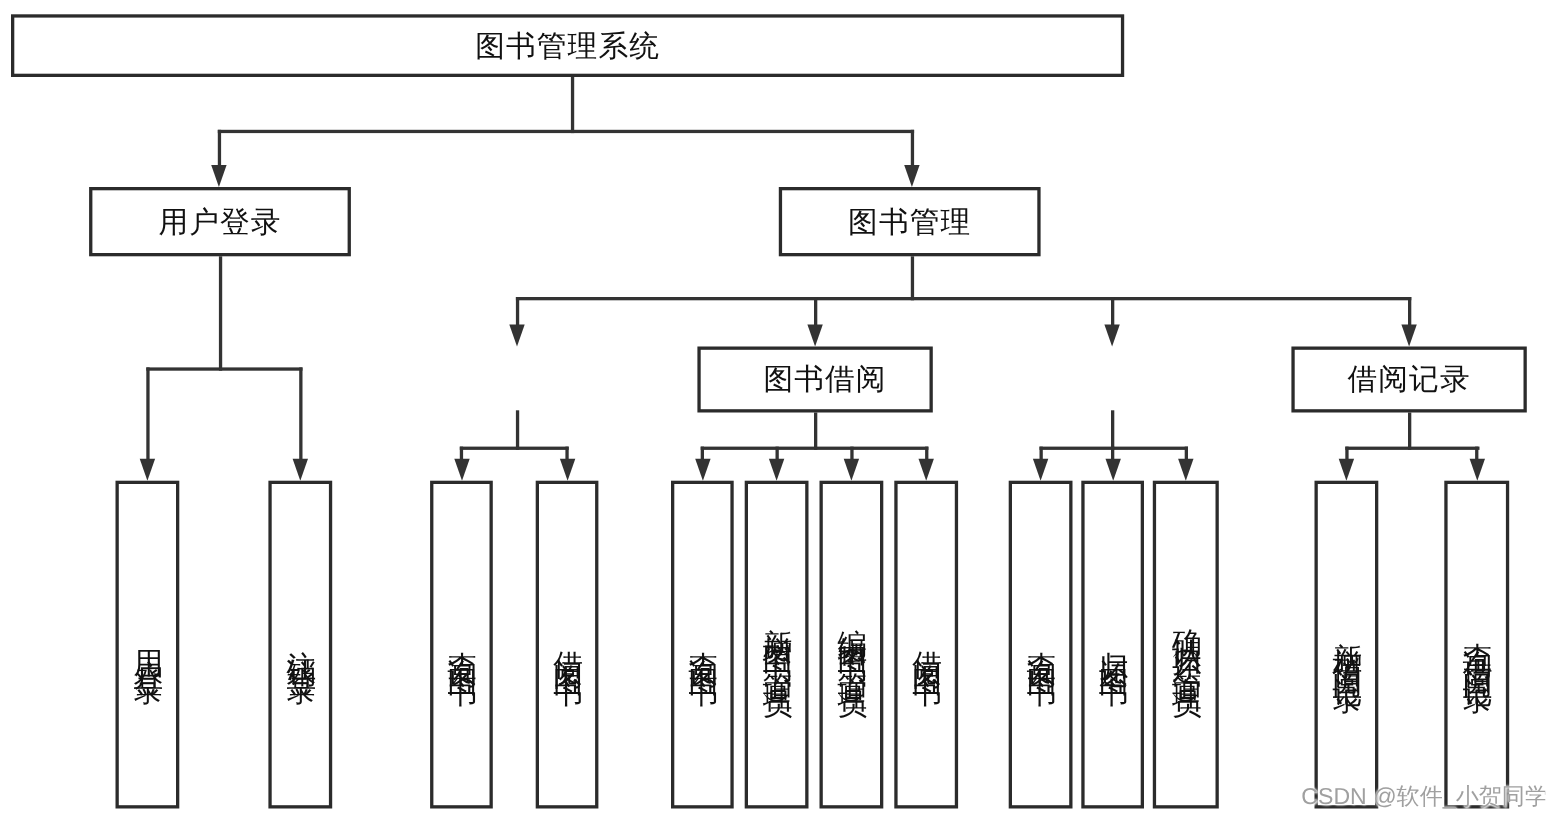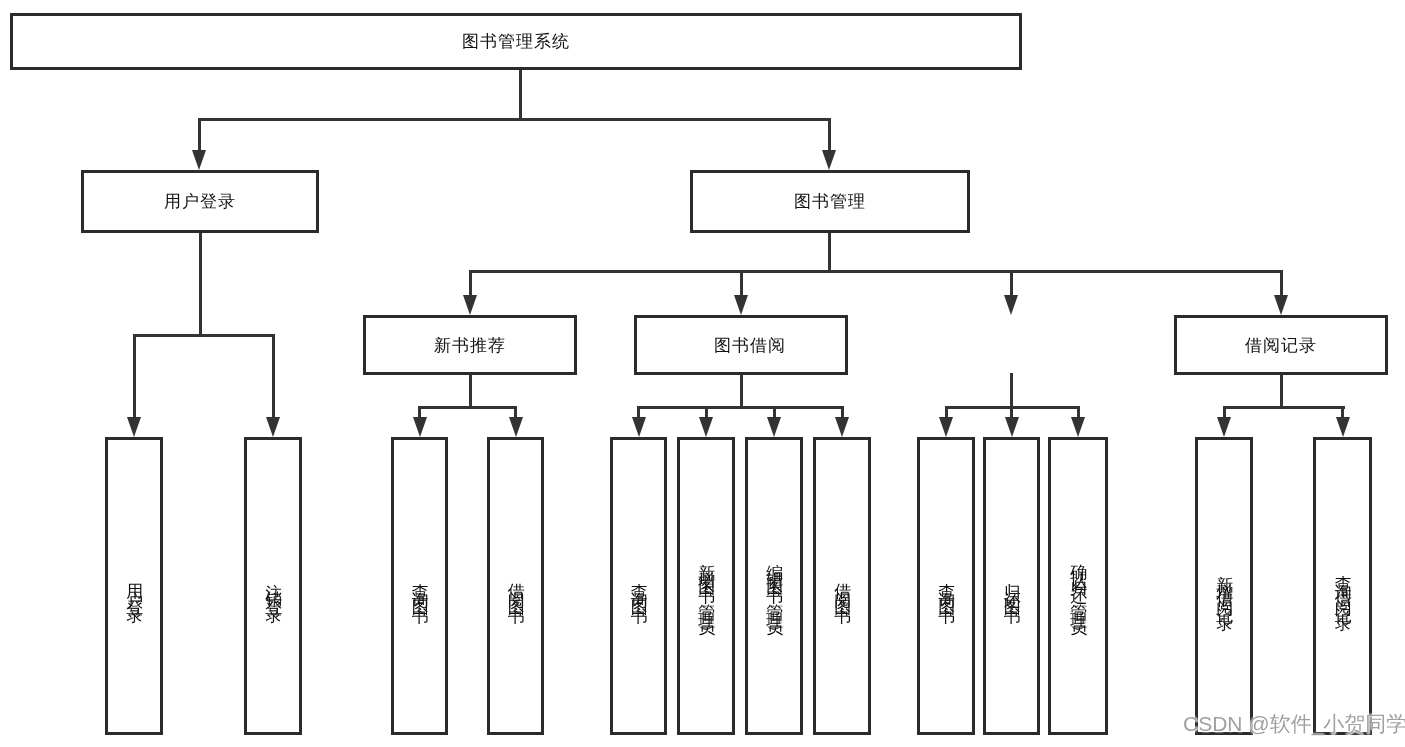--- a/index.html
+++ b/index.html
@@ -10,21 +10,21 @@
     font-family:"Liberation Sans","DejaVu Sans",sans-serif;
     overflow:hidden;
   }
   .box{
     position:absolute;
     box-sizing:border-box;
     background:#ffffff;
     border:3px solid #2b2b2b;
     display:flex;align-items:center;justify-content:center;
     color:#111111;
-    font-size:17px;
+    font-size:27px;
     letter-spacing:1px;
     z-index:2;
   }
   .vbox span{
     writing-mode:vertical-rl;
     text-orientation:mixed;
     letter-spacing:8px;
     line-height:1.1;
   }
   .vl{position:absolute;width:3px;background:#333333;z-index:1;}
@@ -109,27 +109,24 @@
   <div class="vl" style="left:1341px;top:406px;height:17px;"></div>
   <div class="ar" style="left:1335.5px;top:417px;"></div>
 
   <div class="box" style="left:10px;top:13px;width:1012px;height:57px;">
     <span>图书管理系统</span>
   </div>
 
   <div class="box" style="left:81px;top:170px;width:238px;height:63px;">
     <span>用户登录</span>
   </div>
-  <div class="box" style="left:690px;top:170px;width:280px;height:63px;">
+  <div class="box" style="left:708px;top:170px;width:238px;height:63px;">
     <span>图书管理</span>
   </div>
 
-  <div class="box" style="left:363px;top:315px;width:214px;height:60px;">
-    <span>新书推荐</span>
-  </div>
   <div class="box" style="left:634px;top:315px;width:214px;height:60px;padding-left:18px;">
     <span>图书借阅</span>
   </div>
   <div class="box" style="left:1174px;top:315px;width:214px;height:60px;">
     <span>借阅记录</span>
   </div>
 
   <div class="box vbox" style="left:105px;top:437px;width:58px;height:298px;">
     <span>用户登录</span>
   </div>

